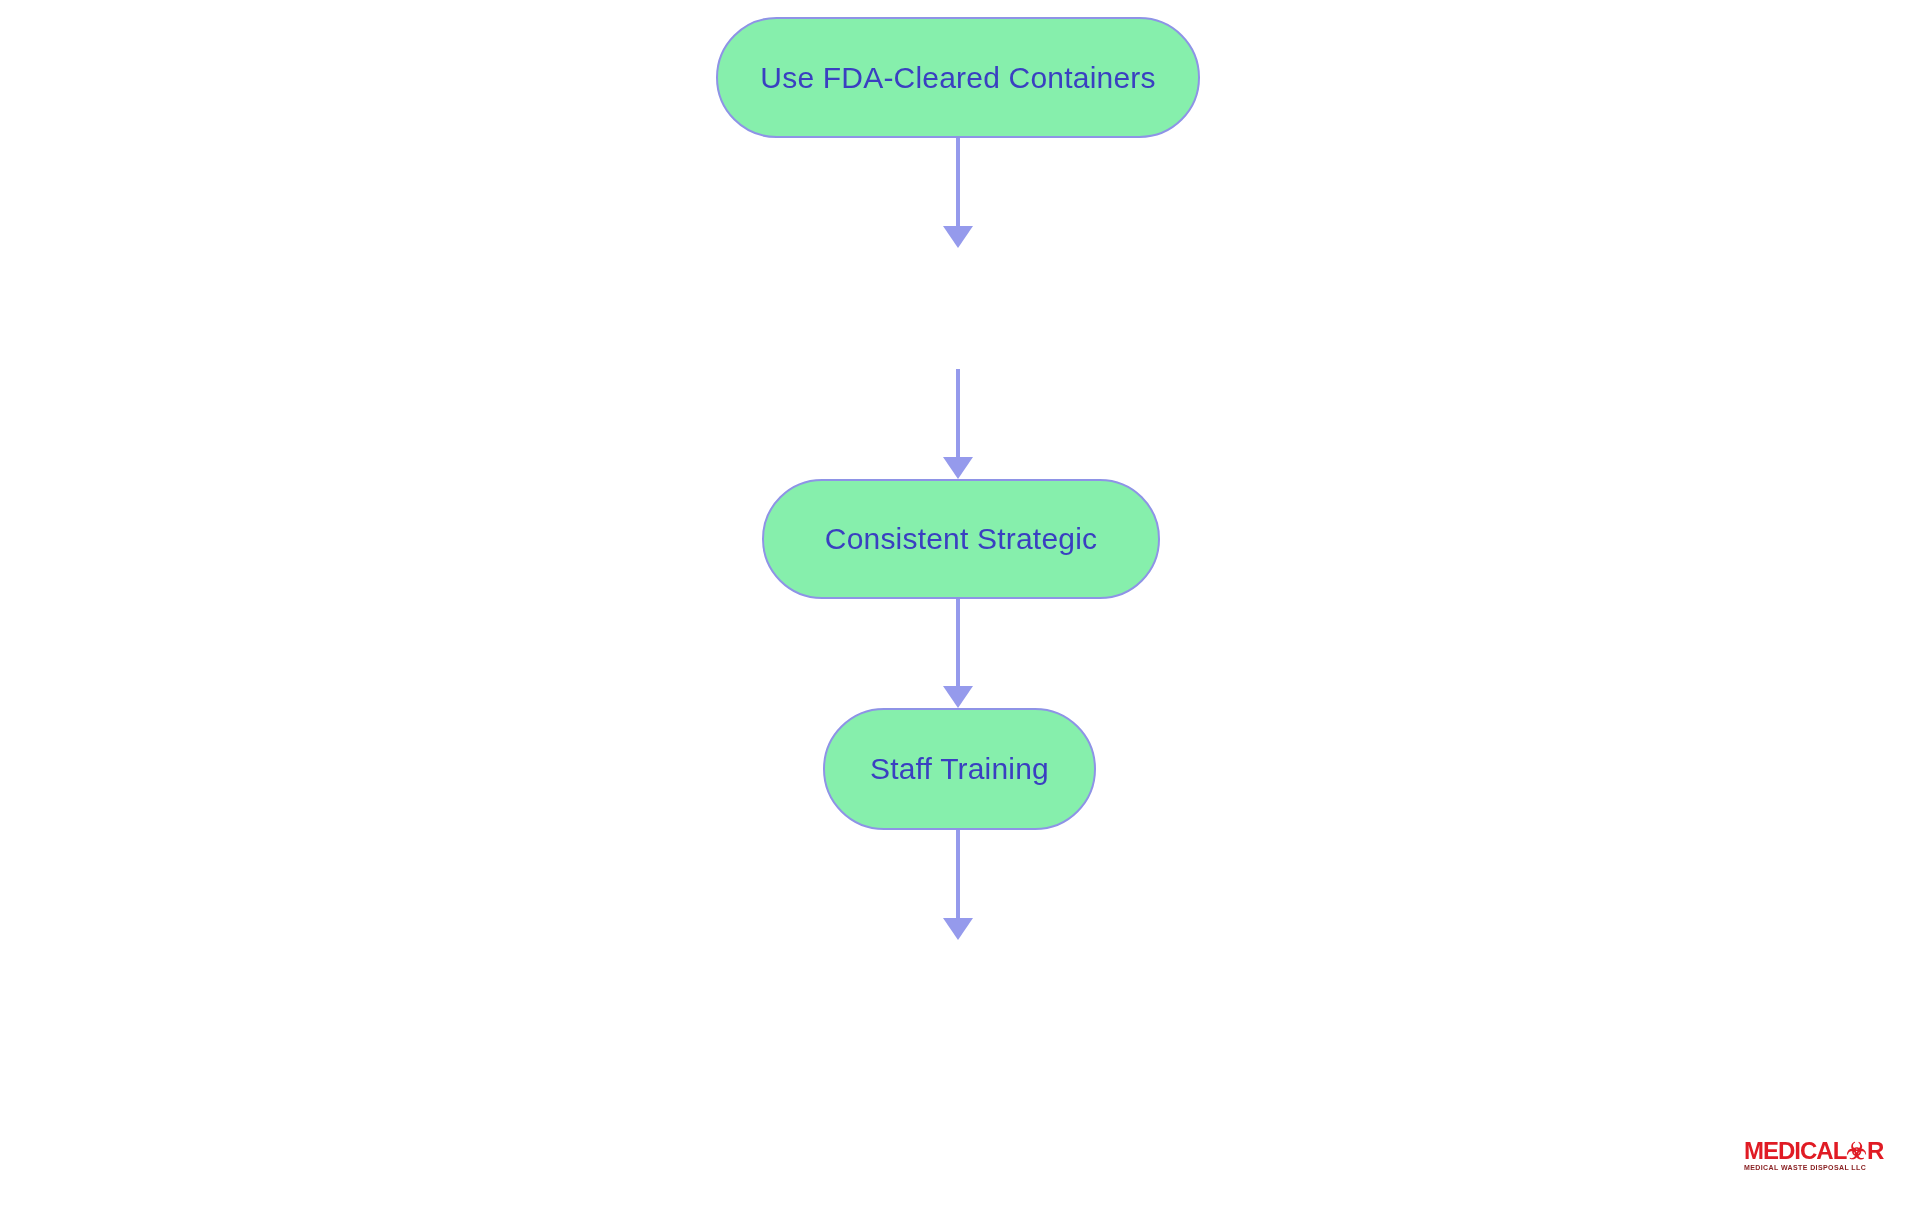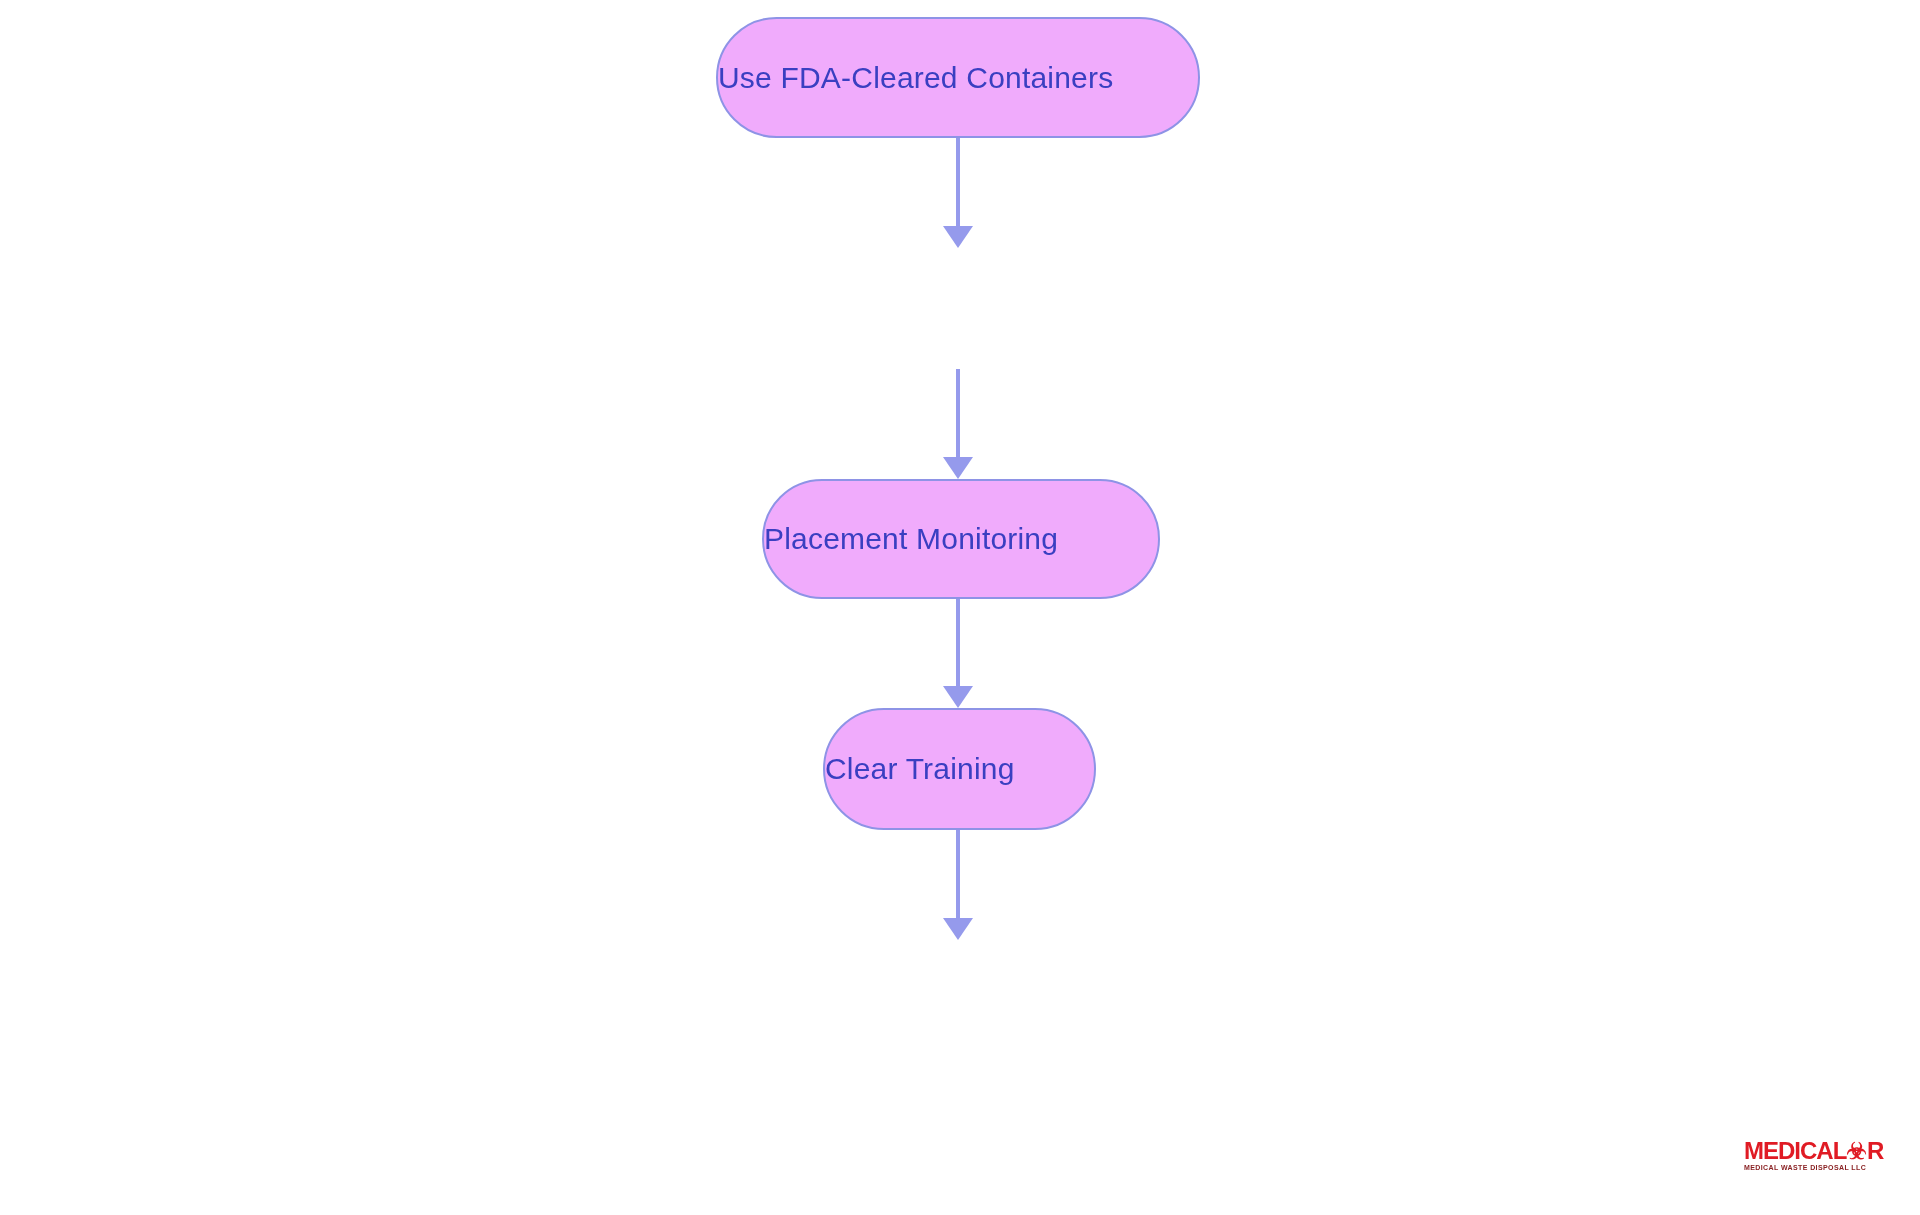--- a/index.html
+++ b/index.html
@@ -13,29 +13,30 @@
     width: 1920px;
     height: 1215px;
     background: #ffffff;
     overflow: hidden;
   }
 
   
   .flow-node {
     position: absolute;
     box-sizing: border-box;
-    background: #f0abfc;
+    background: #86efac;
     border: 2px solid #8e93e6;
     border-radius: 62px;
     color: #3a3fc1;
     font-size: 30px;
     font-weight: 500;
     letter-spacing: 0.2px;
     display: flex;
     align-items: center;
+    justify-content: center;
     text-align: center;
     white-space: nowrap;
   }
   .node-1 { left: 716px; top: 17px;  width: 484px; height: 121px; }
   .node-2 { left: 673px; top: 249px; width: 572px; height: 120px; }
   .node-3 { left: 762px; top: 479px; width: 398px; height: 120px; }
   .node-4 { left: 823px; top: 708px; width: 273px; height: 122px; }
   .node-5 { left: 747px; top: 940px; width: 426px; height: 122px; }
 
   
@@ -107,30 +108,30 @@
     <div class="arrow-head"></div>
   </div>
 
 
   <div class="flow-arrow arrow-2">
     <div class="arrow-line"></div>
     <div class="arrow-head"></div>
   </div>
 
   <div class="flow-node node-3">
-    <span>Placement Monitoring</span>
+    <span>Consistent Strategic</span>
   </div>
 
   <div class="flow-arrow arrow-3">
     <div class="arrow-line"></div>
     <div class="arrow-head"></div>
   </div>
 
   <div class="flow-node node-4">
-    <span>Clear Training</span>
+    <span>Staff Training</span>
   </div>
 
   <div class="flow-arrow arrow-4">
     <div class="arrow-line"></div>
     <div class="arrow-head"></div>
   </div>
 
 
   <div class="logo">
     <div class="logo-title"><span>MEDICAL</span><span class="bio">☣</span><span>R</span></div>

